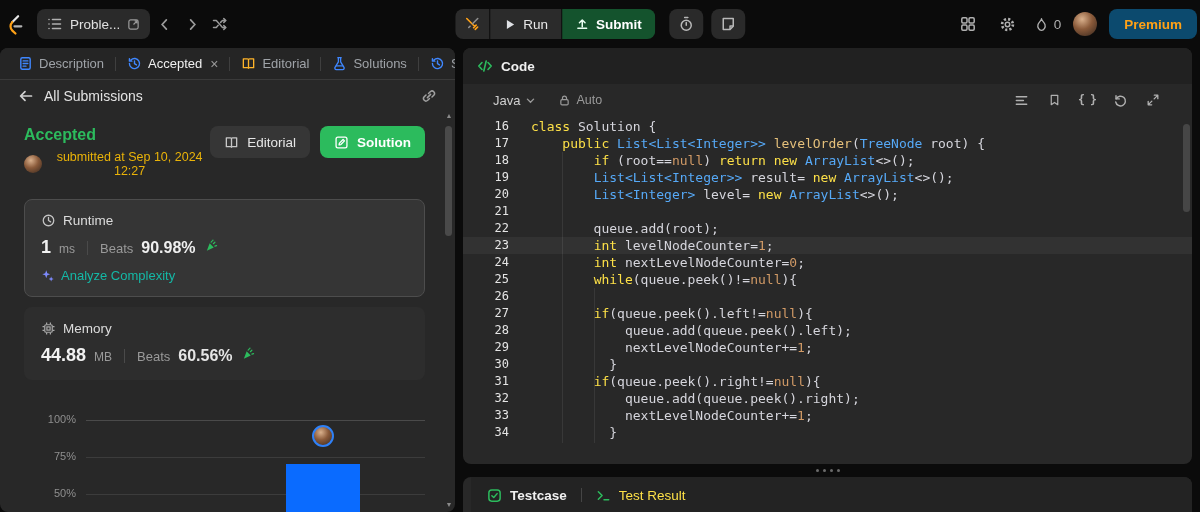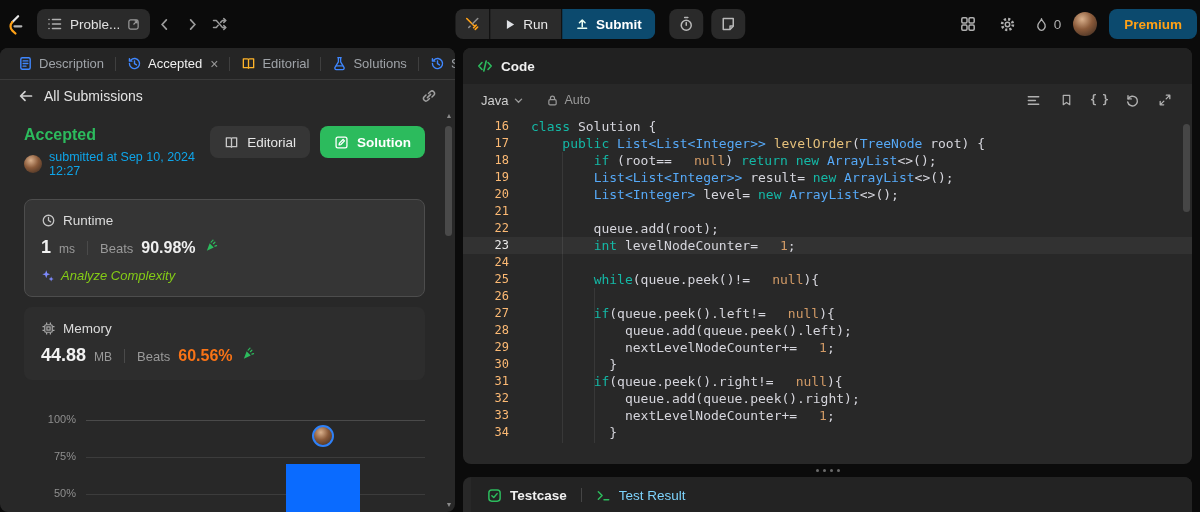--- a/index.html
+++ b/index.html
@@ -11,21 +11,21 @@
   .topbar { height:48px; display:flex; align-items:center; justify-content:space-between; padding:0 3px; position:relative; }
   .tb-left, .tb-right { display:flex; align-items:center; }
   .logo { display:flex; align-items:center; margin-right:12px; }
   .group { display:flex; align-items:center; background:#2a2a2a; border-radius:8px; height:30px; padding:0 10px; gap:7px; }
   .group-label { font-size:13.5px; color:#e0e0e0; max-width:64px; overflow:hidden; white-space:nowrap; }
   .icon-btn { display:flex; align-items:center; justify-content:center; width:28px; height:30px; border-radius:8px; background:transparent; border:none; cursor:pointer; }
   .tb-center { position:absolute; left:50%; top:50%; transform:translate(-50%,-50%); display:flex; align-items:center; }
   .run-group { display:flex; align-items:center; gap:1px; border-radius:8px; overflow:hidden; }
   .rg-btn { height:30px; display:flex; align-items:center; gap:7px; background:#2b2b2b; border:none; color:#e8e8e8; padding:0 13px; font-size:13.5px; cursor:pointer; }
   .rg-icon-only { padding:0 9px; }
-  .submit-btn { background:#0c4a6e; color:#fff; font-weight:600; }
+  .submit-btn { background:#14532d; color:#fff; font-weight:600; }
   .sq-btn { width:34px; height:30px; background:#2a2a2a; border:none; border-radius:8px; display:flex; align-items:center; justify-content:center; cursor:pointer; }
   .tb-center .gap14 { width:14px; } .tb-center .gap8 { width:8px; }
   .tb-right { gap:12px; }
   .streak { display:flex; align-items:center; gap:5px; color:#b0b0b0; font-size:13.5px; cursor:pointer; }
   .avatar { width:24px; height:24px; border-radius:50%; background:radial-gradient(circle at 38% 30%, #d9b08c 0%, #8a5a3a 45%, #34261d 100%); flex:none; }
   .premium-btn { height:30px; padding:0 15px; border:none; border-radius:8px; background:#0c4a6e; color:#ffa116; font-size:13.5px; font-weight:600; cursor:pointer; }
 
   
   .workspace { display:flex; height:464px; padding-right:8px; gap:8px; }
 
@@ -38,89 +38,89 @@
   .tab-div { width:1px; height:14px; background:#3f3f3f; margin:0 3px; flex:none; }
   .subheader { height:32px; display:flex; align-items:center; padding:0 18px; gap:10px; }
   .subheader .back-label { font-size:14px; color:#e3e3e3; }
   .subheader .spacer { flex:1; }
 
   .lp-content { padding:14px 30px 0 24px; }
   .result-row { display:flex; justify-content:space-between; align-items:flex-start; }
   .status-title { color:#2cbb5d; font-size:16px; font-weight:600; }
   .meta-row { display:flex; align-items:center; gap:7px; margin-top:6px; }
   .meta-row .avatar { width:18px; height:18px; }
-  .meta-text { font-size:12.5px; color:#0ea5e9; }
+  .meta-text { font-size:12.5px; color:#eab308;text-align:center; }
   .result-actions { display:flex; gap:10px; }
   .btn-dark { height:32px; display:flex; align-items:center; gap:8px; background:#363636; border:none; border-radius:8px; color:#e6e6e6; font-size:13.5px; padding:0 14px; cursor:pointer; }
   .btn-green { height:32px; display:flex; align-items:center; gap:8px; background:#2cbb5d; border:none; border-radius:8px; color:#fff; font-size:13.5px; font-weight:600; padding:0 14px; cursor:pointer; }
 
   .stat-card { border-radius:8px; padding:13px 16px; }
   .stat-card.selected { background:#353535; border:1px solid #4d4d4d; margin-top:21px; }
   .stat-card.plain { background:#2d2d2d; border:1px solid transparent; margin-top:10px; }
   .stat-head { display:flex; align-items:center; gap:7px; font-size:13.5px; color:#dcdcdc; }
   .stat-values { display:flex; align-items:baseline; gap:8px; margin-top:9px; }
   .stat-big { font-size:18px; font-weight:700; color:#f2f2f2; }
   .stat-unit { font-size:12px; color:#9a9a9a; }
   .stat-sep { width:1px; height:14px; background:#4a4a4a; align-self:center; margin:0 4px; }
   .stat-beats { font-size:13px; color:#9a9a9a; }
   .stat-pct { font-size:16px; font-weight:700; color:#efefef; }
   .analyze-row { display:flex; align-items:center; gap:6px; margin-top:10px; cursor:pointer; }
-  .analyze-label { font-size:13px; color:#84cc16;font-style:italic; }
+  .analyze-label { font-size:13px; color:#14b8a6; }
 
   .chart { position:relative; height:140px; margin-top:30px; }
   .gridline { position:absolute; left:62px; right:0; height:1px; background:#3c3c3c; }
   .gridline.top { background:#4a4a4a; }
   .tick { position:absolute; left:0; width:52px; text-align:right; font-size:11px; color:#8f8f8f; }
   .dist-bar { position:absolute; left:262px; width:74px; height:300px; background:#0a6bff; }
   .chart-marker { position:absolute; left:288px; top:15px; width:22px; height:22px; border-radius:50%;
                   border:2px solid #2f81f7; background:radial-gradient(circle at 38% 30%, #d9b08c 0%, #8a5a3a 45%, #34261d 100%); }
 
   .lp-scroll { position:absolute; right:1px; top:64px; bottom:4px; width:10px; }
   .lp-scroll .arr { position:absolute; left:0; width:10px; text-align:center; font-size:7px; color:#8a8a8a; cursor:pointer; }
   .lp-scroll .arr.up { top:0; } .lp-scroll .arr.down { bottom:0; }
   .lp-thumb { position:absolute; left:1px; top:14px; width:7px; height:110px; border-radius:4px; background:rgba(255,255,255,0.16); cursor:pointer; }
 
   
   .right-col { display:flex; flex-direction:column; flex:1; min-width:0; }
   .code-panel { height:416px; background:#282828; border-radius:8px; overflow:hidden; display:flex; flex-direction:column; }
   .cp-header { height:36px; flex:none; background:#212121; display:flex; align-items:center; gap:8px; padding:0 14px; }
   .cp-title { font-size:13.5px; font-weight:600; color:#f0f0f0; }
-  .cp-toolbar { height:32px; flex:none; display:flex; align-items:center; padding:0 12px; }
+  .cp-toolbar { height:32px; flex:none; display:flex; align-items:center; padding:0 24px; }
   .lang-select { display:flex; align-items:center; gap:5px; color:#d0d0d0; font-size:13px; cursor:pointer; padding:3px 6px; border-radius:5px; }
   .auto-group { display:flex; align-items:center; gap:5px; margin-left:16px; color:#9a9a9a; font-size:12.5px; cursor:pointer; }
   .cp-toolbar .spacer { flex:1; }
   .tool-icons { display:flex; align-items:center; gap:15px; padding-right:6px; }
   .tool-icons .ti { display:flex; align-items:center; justify-content:center; width:18px; height:18px; cursor:pointer; }
   .braces-glyph { font-family:"DejaVu Sans Mono", monospace; font-size:11.5px; font-weight:bold; color:#b0b0b0; letter-spacing:-1px; }
 
   .editor { flex:1; position:relative; overflow:hidden; padding-top:2px; }
   .cl { display:flex; height:17px; line-height:17px; }
-  .ln { width:46px; flex:none; text-align:right; color:#fdba74; font-family:"DejaVu Sans Mono", monospace; font-size:12px; }
+  .ln { width:46px; flex:none; text-align:right; color:#e5e5e5; font-family:"DejaVu Sans Mono", monospace; font-size:12px; }
   .lc { padding-left:22px; white-space:pre; font-family:"DejaVu Sans Mono", monospace; font-size:13px; color:#d6d6dd; }
   .cl.current { background:rgba(255,255,255,0.05); }
   .cl.current .ln { color:#e8e8e8; }
-  .tok-k { color:#14b8a6; } .tok-t { color:#56a9f7; } .tok-m { color:#e5c07b; }
-  .tok-n { color:#d19a66;margin-left:22px; } .tok-p { color:#d6d6dd; }
+  .tok-k { color:#fde047; } .tok-t { color:#56a9f7; } .tok-m { color:#e5c07b; }
+  .tok-n { color:#d19a66; } .tok-p { color:#d6d6dd; }
   .guide { position:absolute; width:1px; background:rgba(255,255,255,0.08); }
   .guide.g1 { left:99px; top:36px; height:291px; }
   .guide.g2 { left:131px; top:172px; height:155px; }
   .ed-scroll { position:absolute; right:2px; top:2px; bottom:2px; width:8px; }
   .ed-thumb { position:absolute; top:6px; right:0; width:7px; height:88px; border-radius:4px; background:rgba(255,255,255,0.14); cursor:pointer; }
 
   .cp-status { height:26px; flex:none; display:flex; align-items:center; justify-content:space-between; padding:0 14px; font-size:12px; color:#8f8f8f; border-top:1px solid rgba(255,255,255,0.07); }
   .cursor-pos { color:#a8a8a8; }
 
   .row-gap { height:13px; display:flex; align-items:center; justify-content:center; gap:4px; cursor:row-resize; }
   .dot { width:3px; height:3px; border-radius:50%; background:#6a6a6a; }
 
   .console-panel { flex:1; background:#282828; border-radius:8px 8px 0 0; overflow:hidden; }
   .console-header { height:36px; display:flex; align-items:center; padding:0 16px; background:#232323;margin-left:8px; }
   .console-tab { display:flex; align-items:center; gap:8px; font-size:13.5px; cursor:pointer; }
   .console-tab.active { color:#f0f0f0; font-weight:600; }
-  .console-tab.idle { color:#7dd3fc;justify-content:center; }
+  .console-tab.idle { color:#fde047;justify-content:center; }
   .console-div { width:1px; height:14px; background:#454545; margin:0 14px; }
 
   svg { display:block; }
 </style>
 </head>
 <body>
 
 <div class="screen">
 
   <header class="topbar">
@@ -352,21 +352,21 @@
                 <rect x="6.3" y="6.3" width="3.4" height="3.4"></rect>
               <path d="M6 1.6v2.1M10 1.6v2.1M6 12.3v2.1M10 12.3v2.1M1.6 6h2.1M1.6 10h2.1M12.3 6h2.1M12.3 10h2.1"></path>
             </svg>
             <span>Memory</span>
           </div>
           <div class="stat-values">
             <span class="stat-big">44.88</span>
             <span class="stat-unit">MB</span>
             <span class="stat-sep"></span>
             <span class="stat-beats">Beats</span>
-            <span class="stat-pct" style="color:#f97316">60.56%</span>
+            <span class="stat-pct" style="color:#e5e5e5">60.56%</span>
             <svg width="15" height="15" viewBox="0 0 16 16">
               <path d="M3 13.5 L6 5.6 L10.4 10 Z" fill="#2cbb5d"></path>
               <g stroke="#2cbb5d" stroke-width="1.3" stroke-linecap="round">
                 <path d="M7.6 4.4 l1-1 M10 6.1 l1.6-1.6 M11.6 8.6 l1.8-.5 M9.4 2.4 l.2-.2"></path>
               </g>
             </svg>
           </div>
         </div>
 
         <div class="chart">
@@ -471,20 +471,21 @@
               <div class="cl">
                 <span class="ln">22</span>
                 <span class="lc"><span class="tok-p">        queue.add(root);</span></span>
               </div>
               <div class="cl current">
                 <span class="ln">23</span>
                 <span class="lc"><span class="tok-p">        </span><span class="tok-k">int</span><span class="tok-p"> levelNodeCounter=</span><span class="tok-n">1</span><span class="tok-p">;</span></span>
               </div>
               <div class="cl">
                 <span class="ln">24</span>
+                <span class="lc"><span class="tok-p">        </span><span class="tok-k">int</span><span class="tok-p"> nextLevelNodeCounter=</span><span class="tok-n">0</span><span class="tok-p">;</span></span>
               </div>
               <div class="cl">
                 <span class="ln">25</span>
                 <span class="lc"><span class="tok-p">        </span><span class="tok-k">while</span><span class="tok-p">(queue.peek()!=</span><span class="tok-n">null</span><span class="tok-p">){</span></span>
               </div>
               <div class="cl">
                 <span class="ln">26</span>
                 <span class="lc"></span>
               </div>
               <div class="cl">

